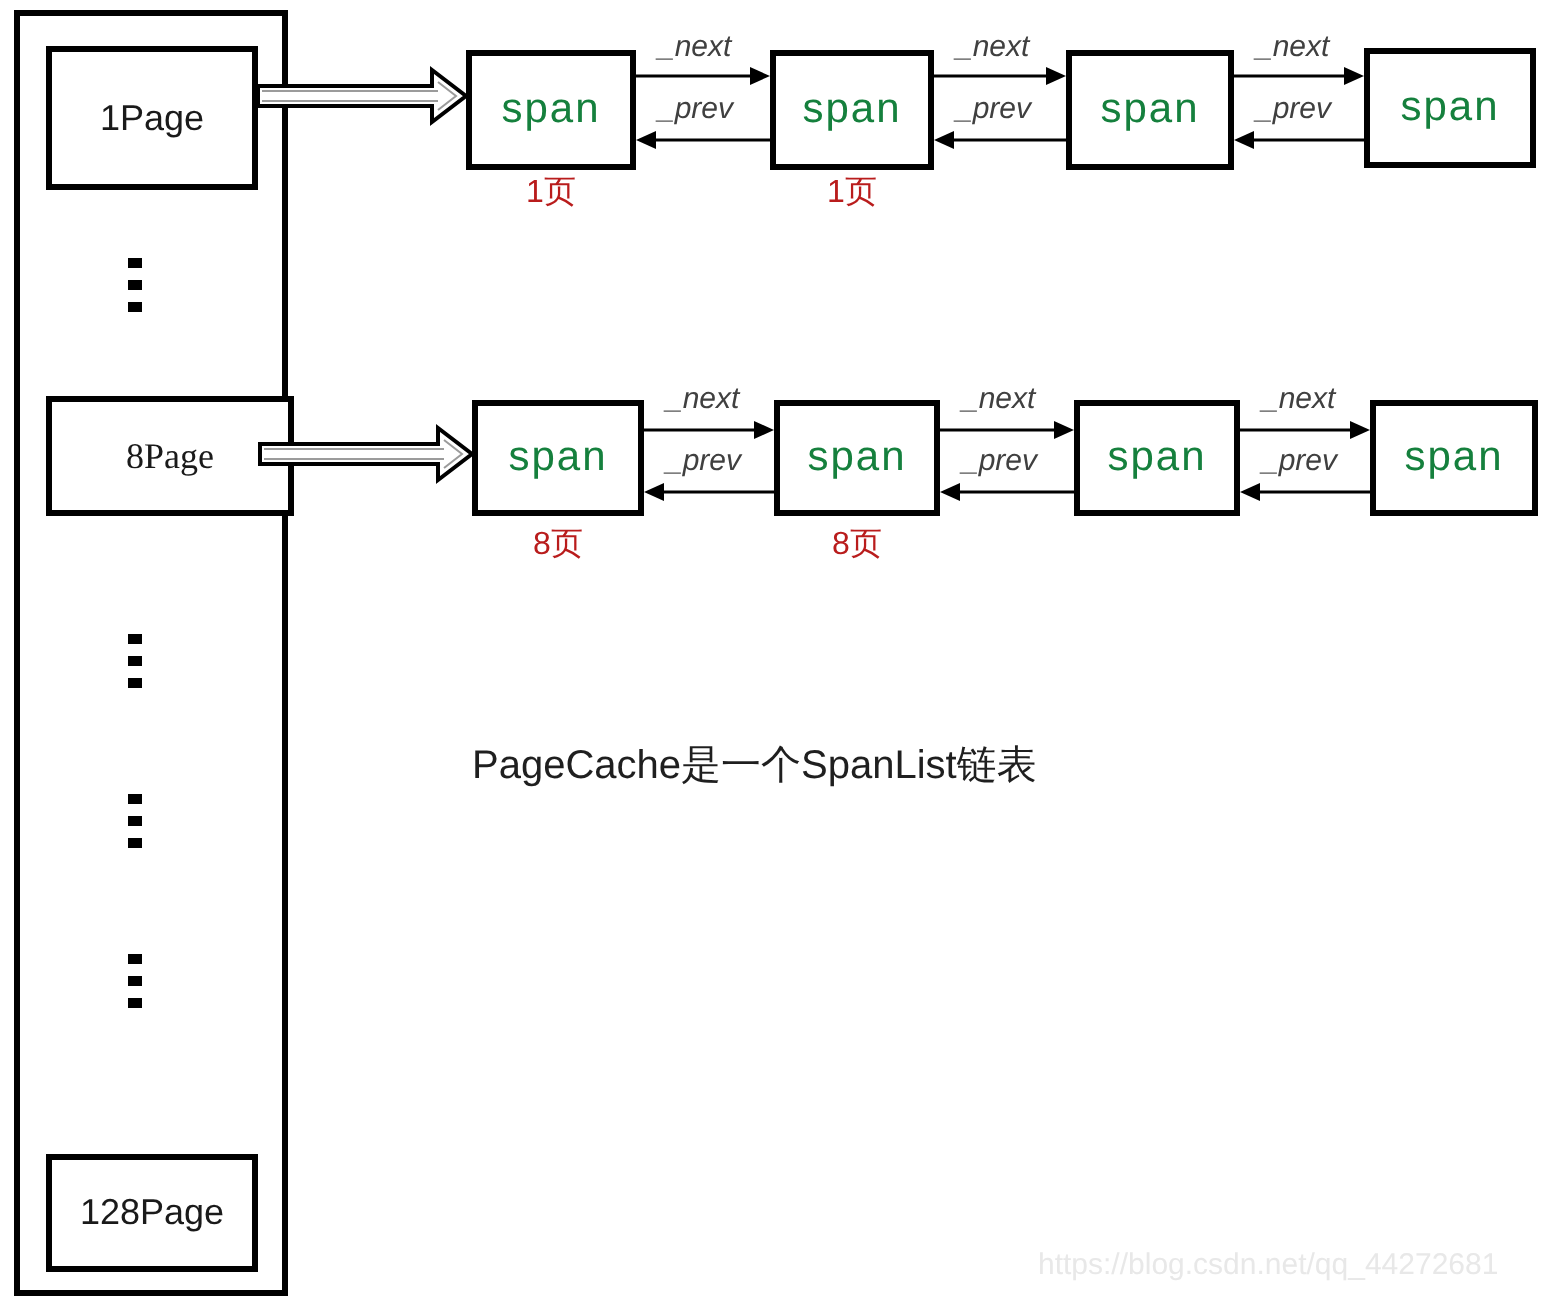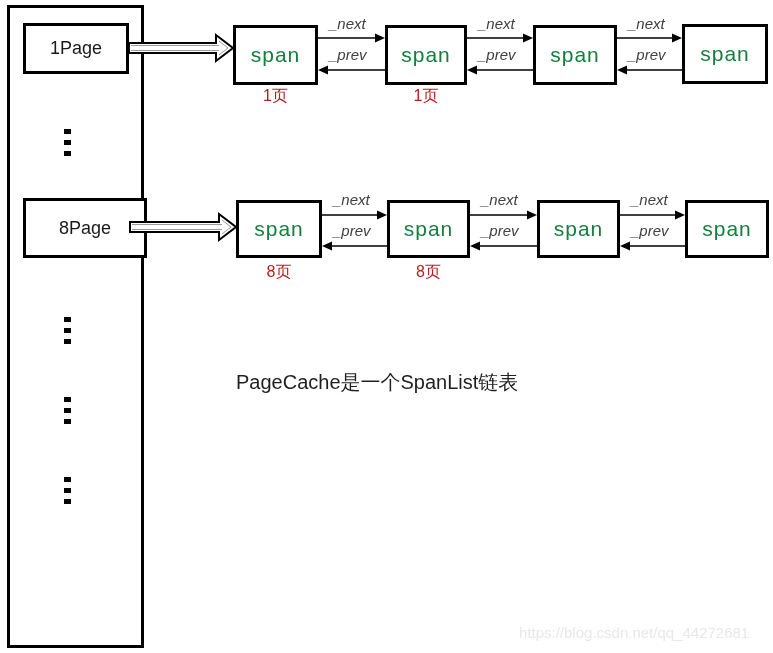--- a/index.html
+++ b/index.html
@@ -91,25 +91,28 @@
     z-index: 2;
   }
 </style>
 </head>
 <body>
 
 <div class="canvas">
 
   <div class="panel"></div>
 
-  <div class="pagebox" style="left:23px;top:23px;width:106px;height:51px;">
+  <div class="pagebox" style="left:23px;top:23px;width:106px;height:72px;">
     <span>1Page</span>
   </div>
-  <div class="pagebox" style="left:23px;top:198px;width:124px;height:60px;">
+  <div class="pagebox" style="left:23px;top:198px;width:124px;height:60px;font-family:Liberation Serif, serif;">
     <span>8Page</span>
+  </div>
+  <div class="pagebox" style="left:23px;top:577px;width:106px;height:59px;">
+    <span>128Page</span>
   </div>
 
   <div class="vdots" style="top:129px;">
     <div class="dot"></div>
     <div class="dot"></div>
     <div class="dot"></div>
   </div>
   <div class="vdots" style="top:317px;">
     <div class="dot"></div>
     <div class="dot"></div>

